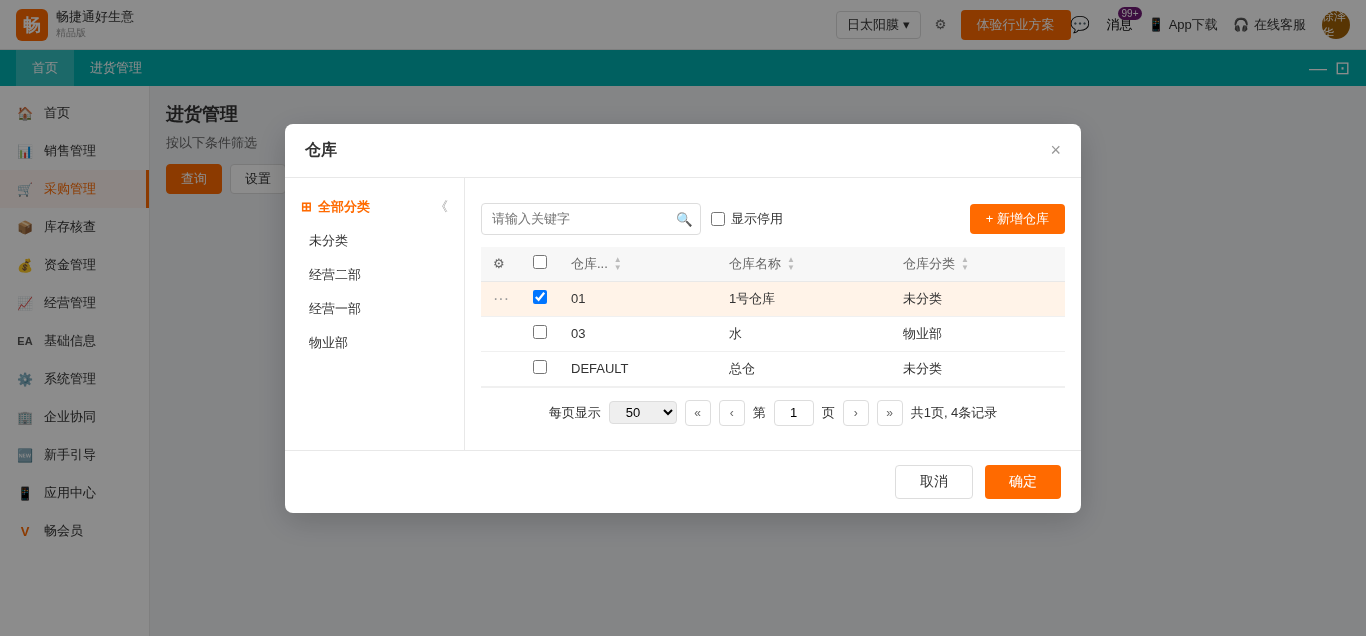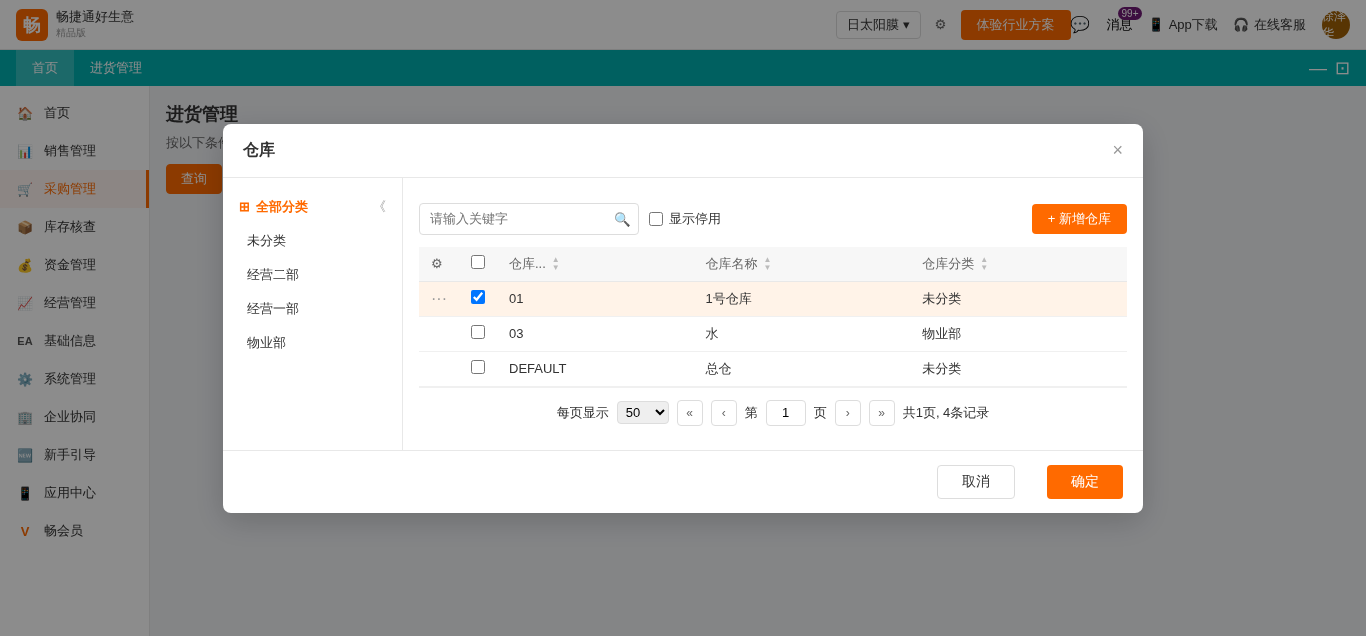--- a/index.html
+++ b/index.html
@@ -113,21 +113,21 @@
     
     .modal-backdrop {
       position: fixed; top: 0; left: 0; width: 1366px; height: 636px;
       background: rgba(0,0,0,0.45); z-index: 100;
       display: flex; align-items: center; justify-content: center;
     }
 
     
     .modal {
       background: white; border-radius: 8px;
-      width: 920px; max-height: 560px;
+      width: 796px; max-height: 560px;
       display: flex; flex-direction: column;
       box-shadow: 0 8px 32px rgba(0,0,0,0.18);
     }
     .modal-header {
       display: flex; align-items: center; justify-content: space-between;
       padding: 16px 20px; border-bottom: 1px solid #e8e8e8;
     }
     .modal-title { font-size: 16px; font-weight: bold; color: #333; }
     .modal-close { background: none; border: none; font-size: 18px; cursor: pointer; color: #999; }
     .modal-body { display: flex; flex: 1; overflow: hidden; }
@@ -177,21 +177,21 @@
     .data-table tr.highlighted td { background: #fff3e8; }
     .th-sort { display: inline-flex; align-items: center; gap: 4px; }
 
     
     .pagination {
       display: flex; align-items: center; justify-content: center;
       gap: 8px; padding: 12px 0; font-size: 13px; color: #333;
       border-top: 1px solid #f0f0f0; margin-top: auto;
     }
     .page-size-select {
-      border: 1px solid #ddd; border-radius: 4px; padding: 2px 4px;
+      border: 1px solid #ddd; border-radius: 4px; padding: 2px 12px;
       font-size: 13px; cursor: pointer;
     }
     .page-btn {
       width: 26px; height: 26px; border: 1px solid #ddd; border-radius: 4px;
       background: white; cursor: pointer; display: flex; align-items: center; justify-content: center;
       font-size: 12px; color: #666;
     }
     .page-input {
       width: 40px; height: 26px; border: 1px solid #ddd; border-radius: 4px;
       text-align: center; font-size: 13px;
@@ -201,21 +201,21 @@
     .modal-footer {
       display: flex; justify-content: flex-end; gap: 12px;
       padding: 14px 20px; border-top: 1px solid #e8e8e8;
     }
     .cancel-btn {
       padding: 7px 24px; border: 1px solid #ddd; background: white;
       border-radius: 4px; cursor: pointer; font-size: 14px; color: #333;
     }
     .confirm-btn {
       padding: 7px 24px; border: none; background: #ff6a00;
-      border-radius: 4px; cursor: pointer; font-size: 14px; color: white; margin-left: 20px;
+      border-radius: 4px; cursor: pointer; font-size: 14px; color: white;
     }
 
     
     .row-actions { color: #999; font-size: 16px; }
 
     
     .cb { width: 14px; height: 14px; cursor: pointer; }
 
     .sort-arrows { display: inline-flex; flex-direction: column; font-size: 8px; color: #bbb; margin-left: 2px; line-height: 1; }
   </style>

